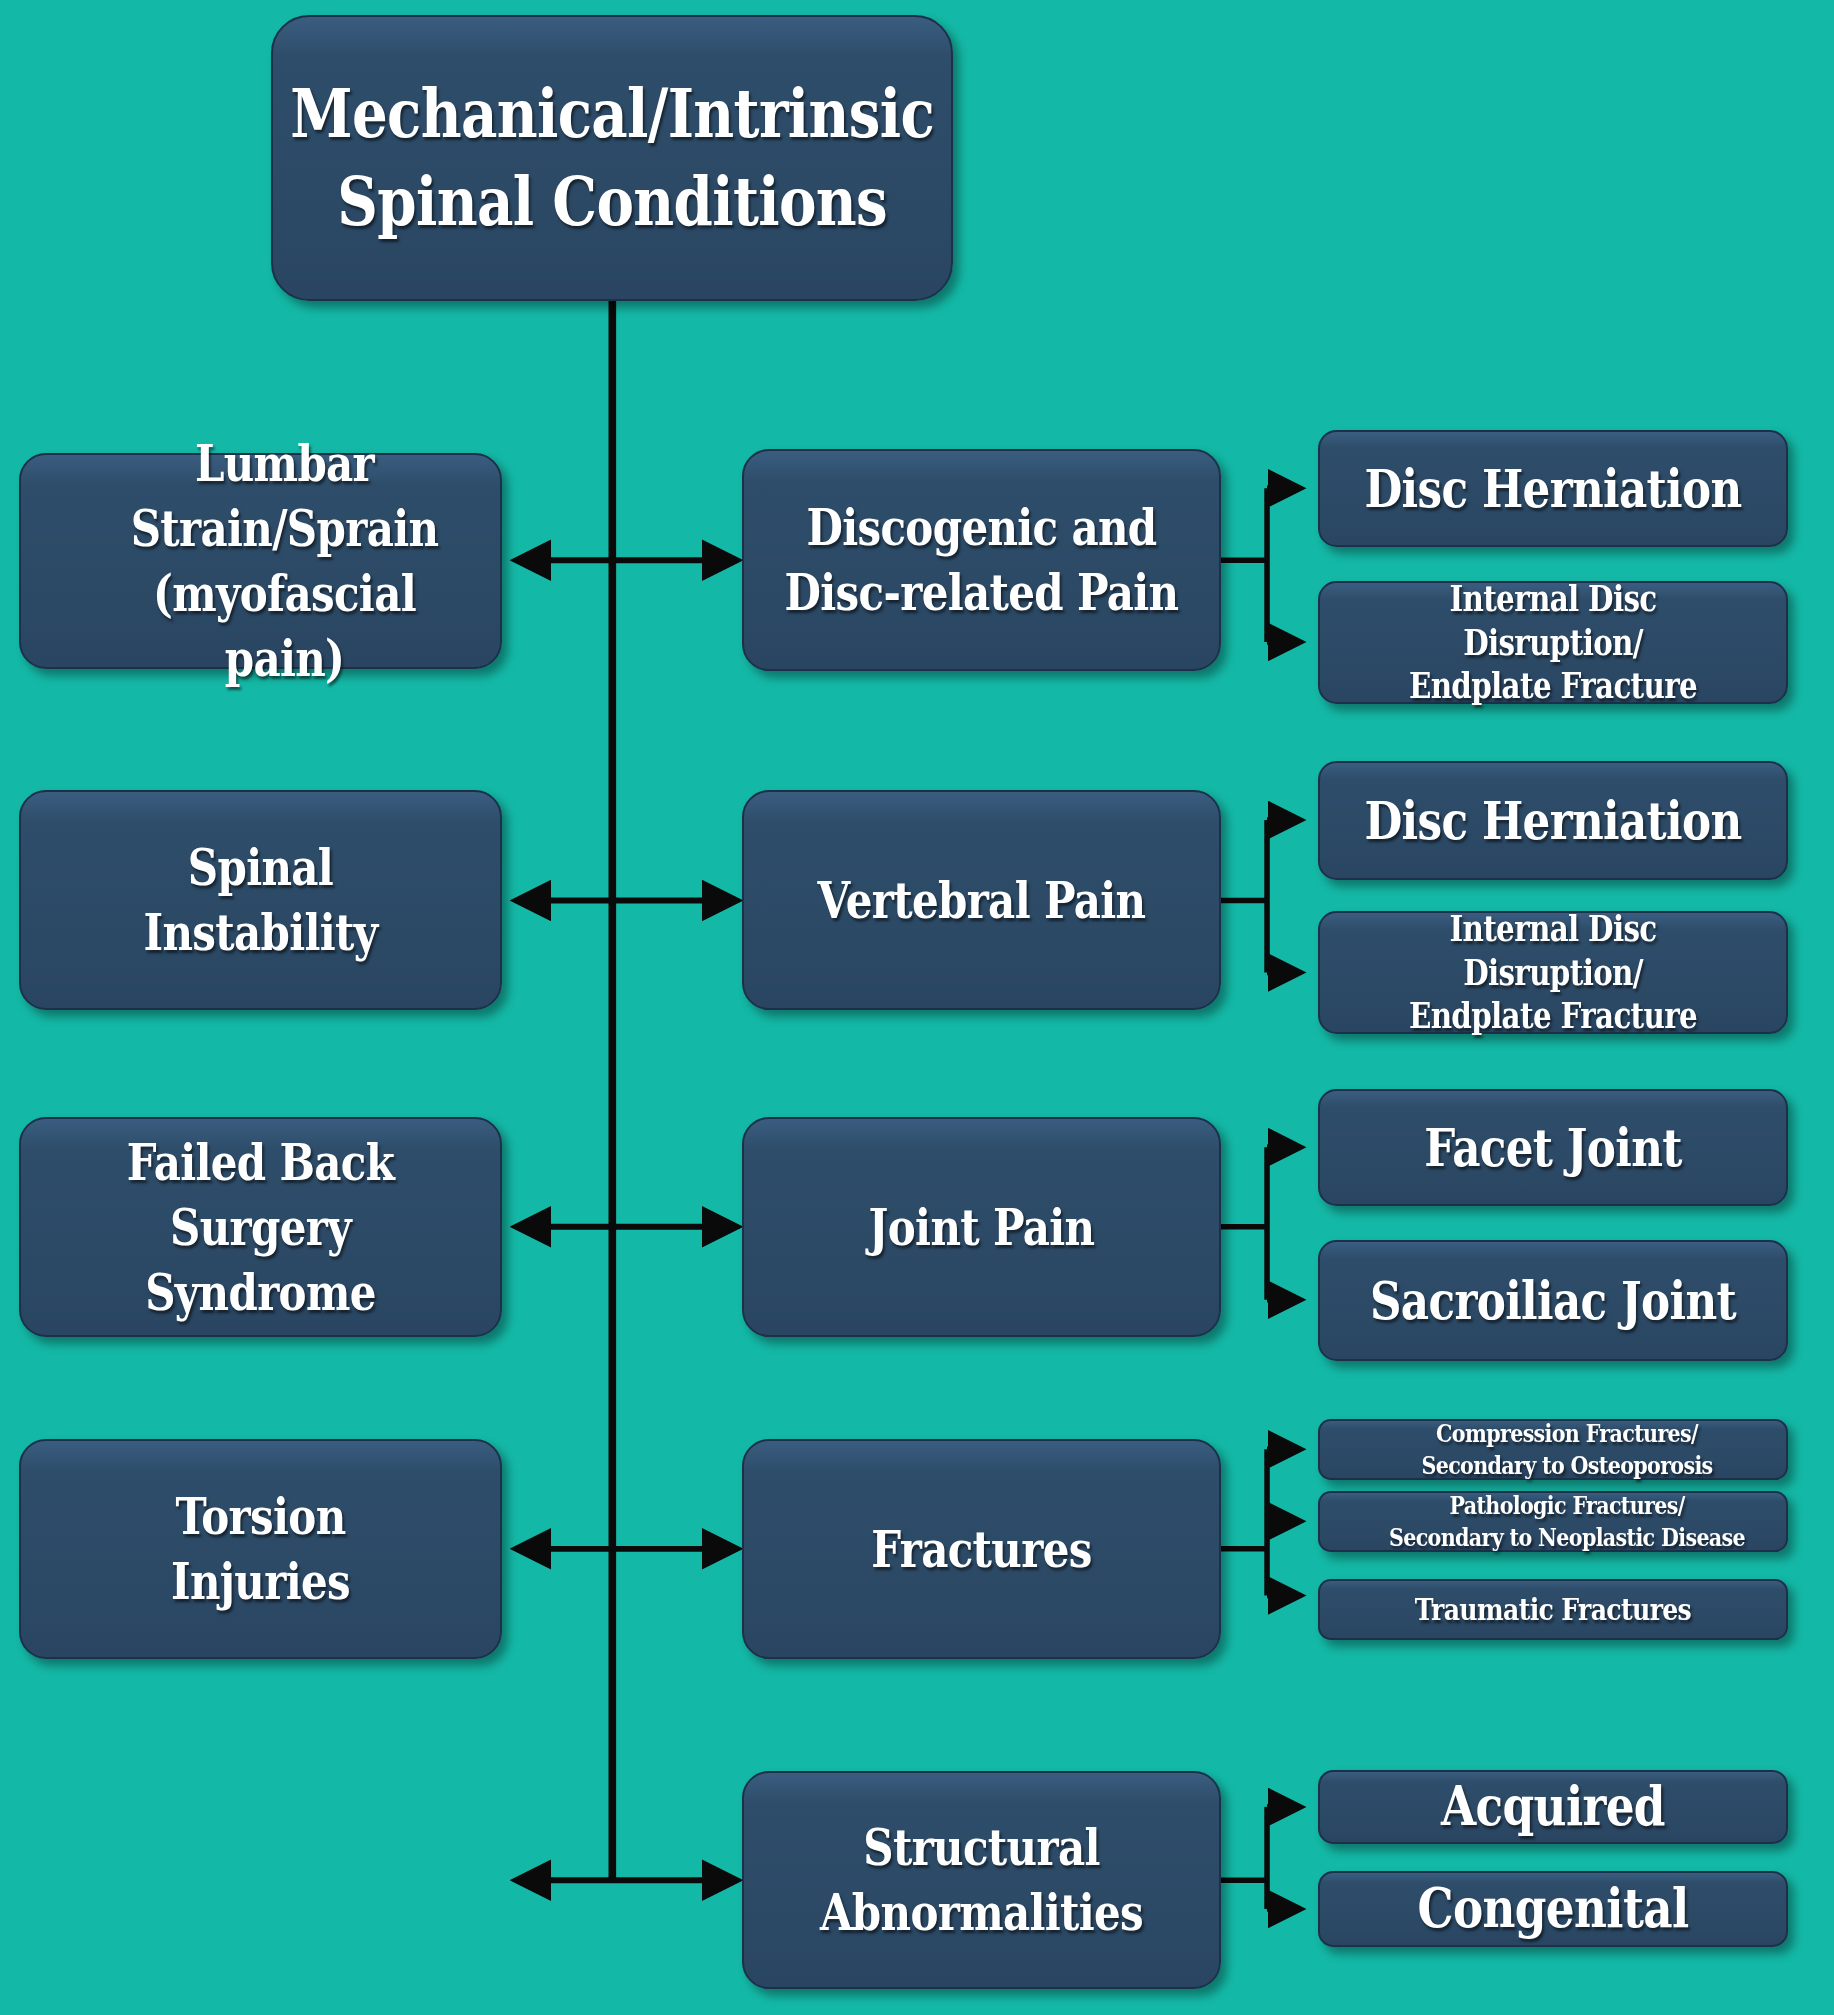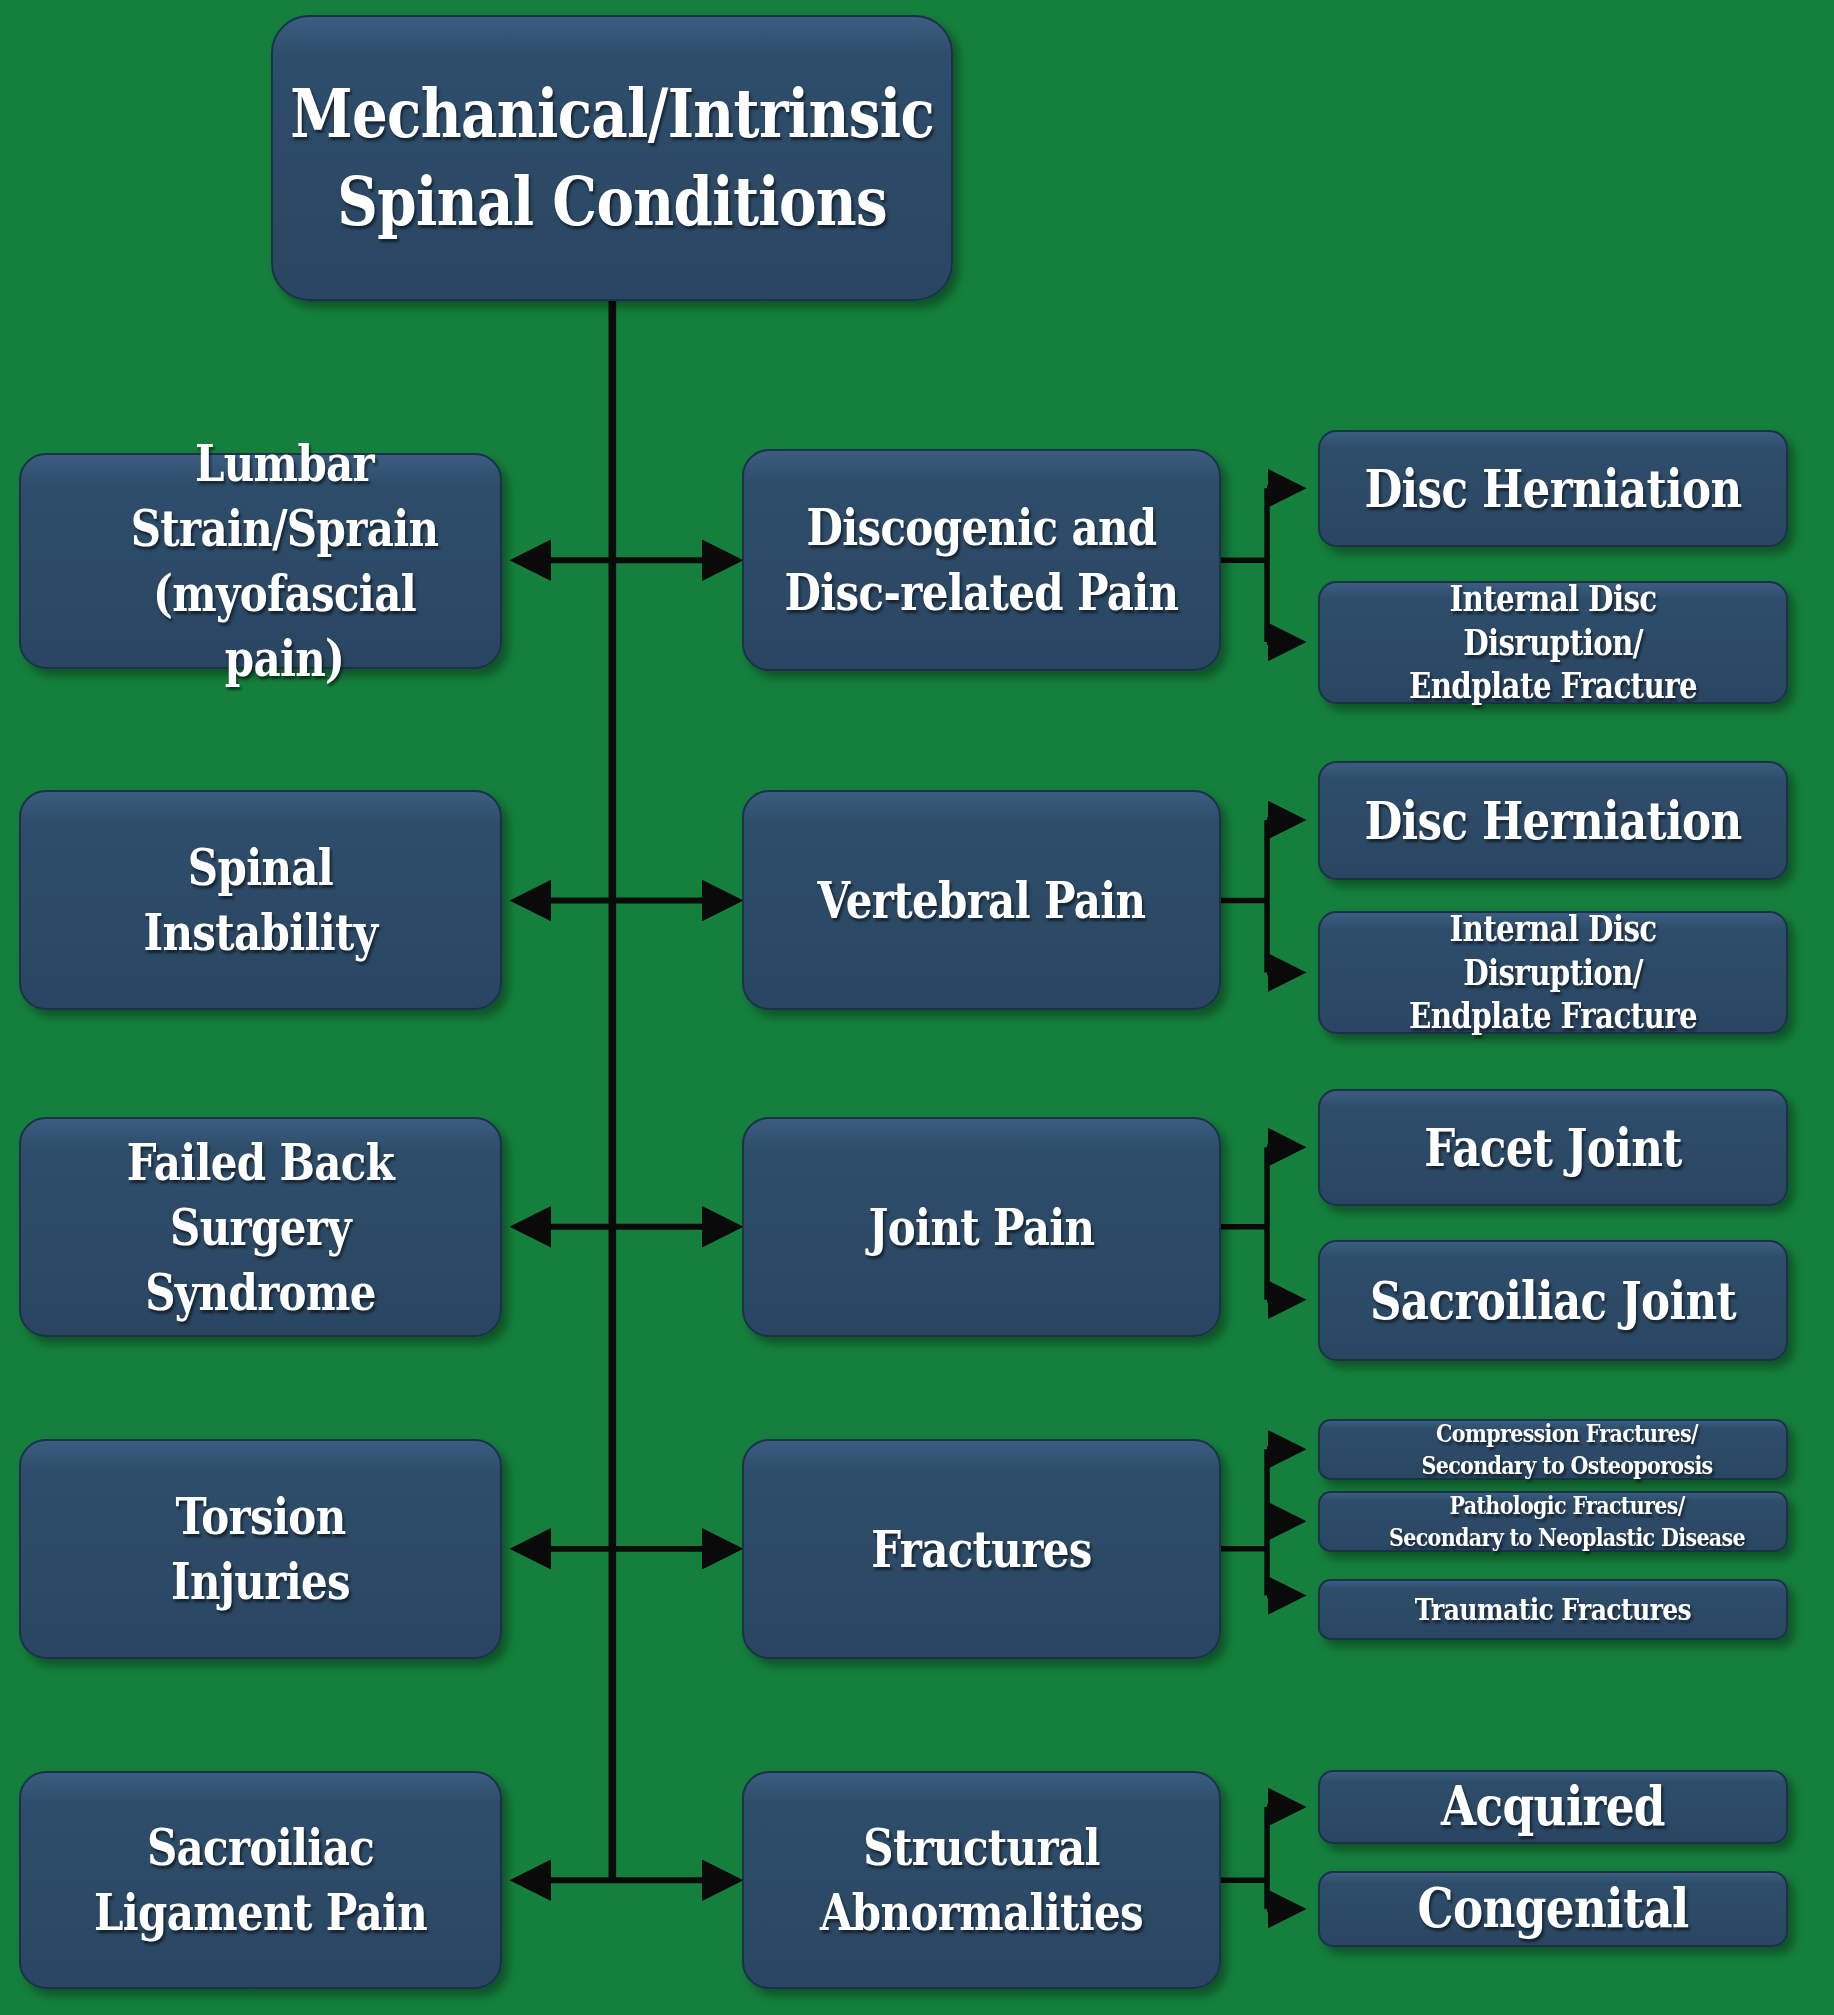--- a/index.html
+++ b/index.html
@@ -2,21 +2,21 @@
 <html style="font-size:6.8px"><head>
 <meta charset="utf-8">
 <style>
   html, body { margin: 0; padding: 0; }
   body { font-family: "DejaVu Serif", "Liberation Serif", serif; }
 
   .canvas {
     position: relative;
     width: 1834px;
     height: 2015px;
-    background: #15803d;
+    background: #14b8a6;
     overflow: hidden;
   }
 
   .connector-layer {
     position: absolute;
     left: 0; top: 0;
     width: 1834px;
     height: 2015px;
     z-index: 1;
   }
@@ -164,24 +164,20 @@
 Secondary to Osteoporosis</span>
   </div>
   <div class="node child t5" style="left:1318px; top:1491px; width:470px; height:61px; border-radius:12.7px;">
     <span class="lbl">Pathologic Fractures/
 Secondary to Neoplastic Disease</span>
   </div>
   <div class="node child t5b" style="left:1318px; top:1565px; width:470px; height:61px; border-radius:12.7px;margin-top:14px;">
     <span class="lbl">Traumatic Fractures</span>
   </div>
 
-  <div class="node t2" style="left:19px; top:1771px; width:483px; height:218px;">
-    <span class="lbl">Sacroiliac
-Ligament Pain</span>
-  </div>
   <div class="node t2" style="left:742px; top:1771px; width:479px; height:218px;">
     <span class="lbl">Structural
 Abnormalities</span>
   </div>
   <div class="node child t3b" style="left:1318px; top:1770px; width:470px; height:74px; border-radius:15.3px;text-align:center;">
     <span class="lbl">Acquired</span>
   </div>
   <div class="node child t3b" style="left:1318px; top:1871px; width:470px; height:76px; border-radius:15.3px;">
     <span class="lbl">Congenital</span>
   </div>

